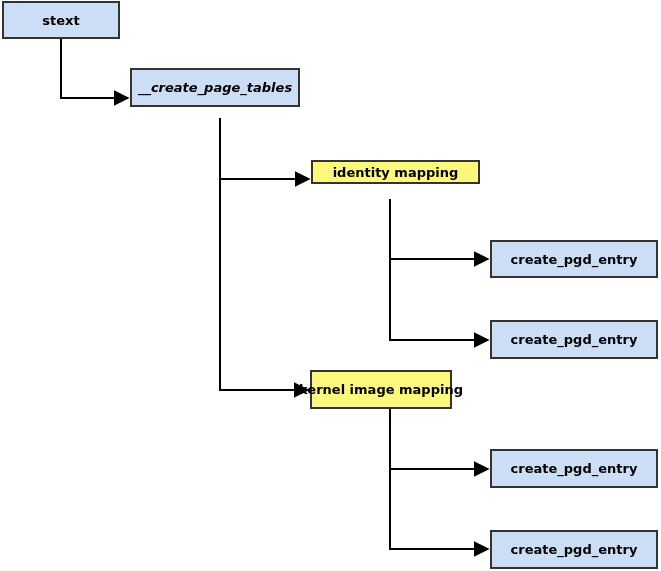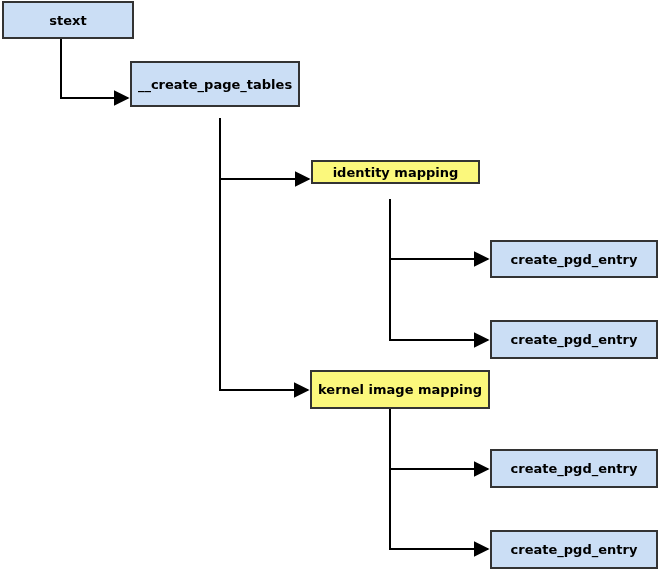--- a/index.html
+++ b/index.html
@@ -60,41 +60,41 @@
     </defs>
     <path class="connector" marker-end="url(#arrow)" d="M61 39 L61 98 L128 98"></path>
     <path class="connector" marker-end="url(#arrow)" d="M220 118 L220 179 L309 179"></path>
     <path class="connector" marker-end="url(#arrow)" d="M220 118 L220 390 L308 390"></path>
     <path class="connector" marker-end="url(#arrow)" d="M390 199 L390 259 L488 259"></path>
     <path class="connector" marker-end="url(#arrow)" d="M390 199 L390 340 L488 340"></path>
     <path class="connector" marker-end="url(#arrow)" d="M390 409 L390 469 L488 469"></path>
     <path class="connector" marker-end="url(#arrow)" d="M390 409 L390 549 L488 549"></path>
   </svg>
 
-  <div class="node blue" style="left:2px; top:1px; width:132px; height:38px;">
+  <div class="node blue" style="left:2px; top:1px; width:118px; height:38px;">
     <span>stext</span>
   </div>
 
-  <div class="node blue" style="left:130px; top:61px; width:170px; height:46px;">
+  <div class="node blue" style="left:130px; top:68px; width:170px; height:39px;font-style:italic;">
     <span>__create_page_tables</span>
   </div>
 
   <div class="node yellow" style="left:311px; top:160px; width:169px; height:24px;">
     <span>identity mapping</span>
   </div>
 
   <div class="node blue" style="left:490px; top:240px; width:168px; height:38px;">
     <span>create_pgd_entry</span>
   </div>
 
   <div class="node blue" style="left:490px; top:320px; width:168px; height:39px;">
     <span>create_pgd_entry</span>
   </div>
 
-  <div class="node yellow" style="left:310px; top:370px; width:180px; height:39px;">
+  <div class="node yellow" style="left:310px; top:370px; width:142px; height:39px;">
     <span>kernel image mapping</span>
   </div>
 
   <div class="node blue" style="left:490px; top:449px; width:168px; height:39px;">
     <span>create_pgd_entry</span>
   </div>
 
   <div class="node blue" style="left:490px; top:530px; width:168px; height:39px;">
     <span>create_pgd_entry</span>
   </div>

